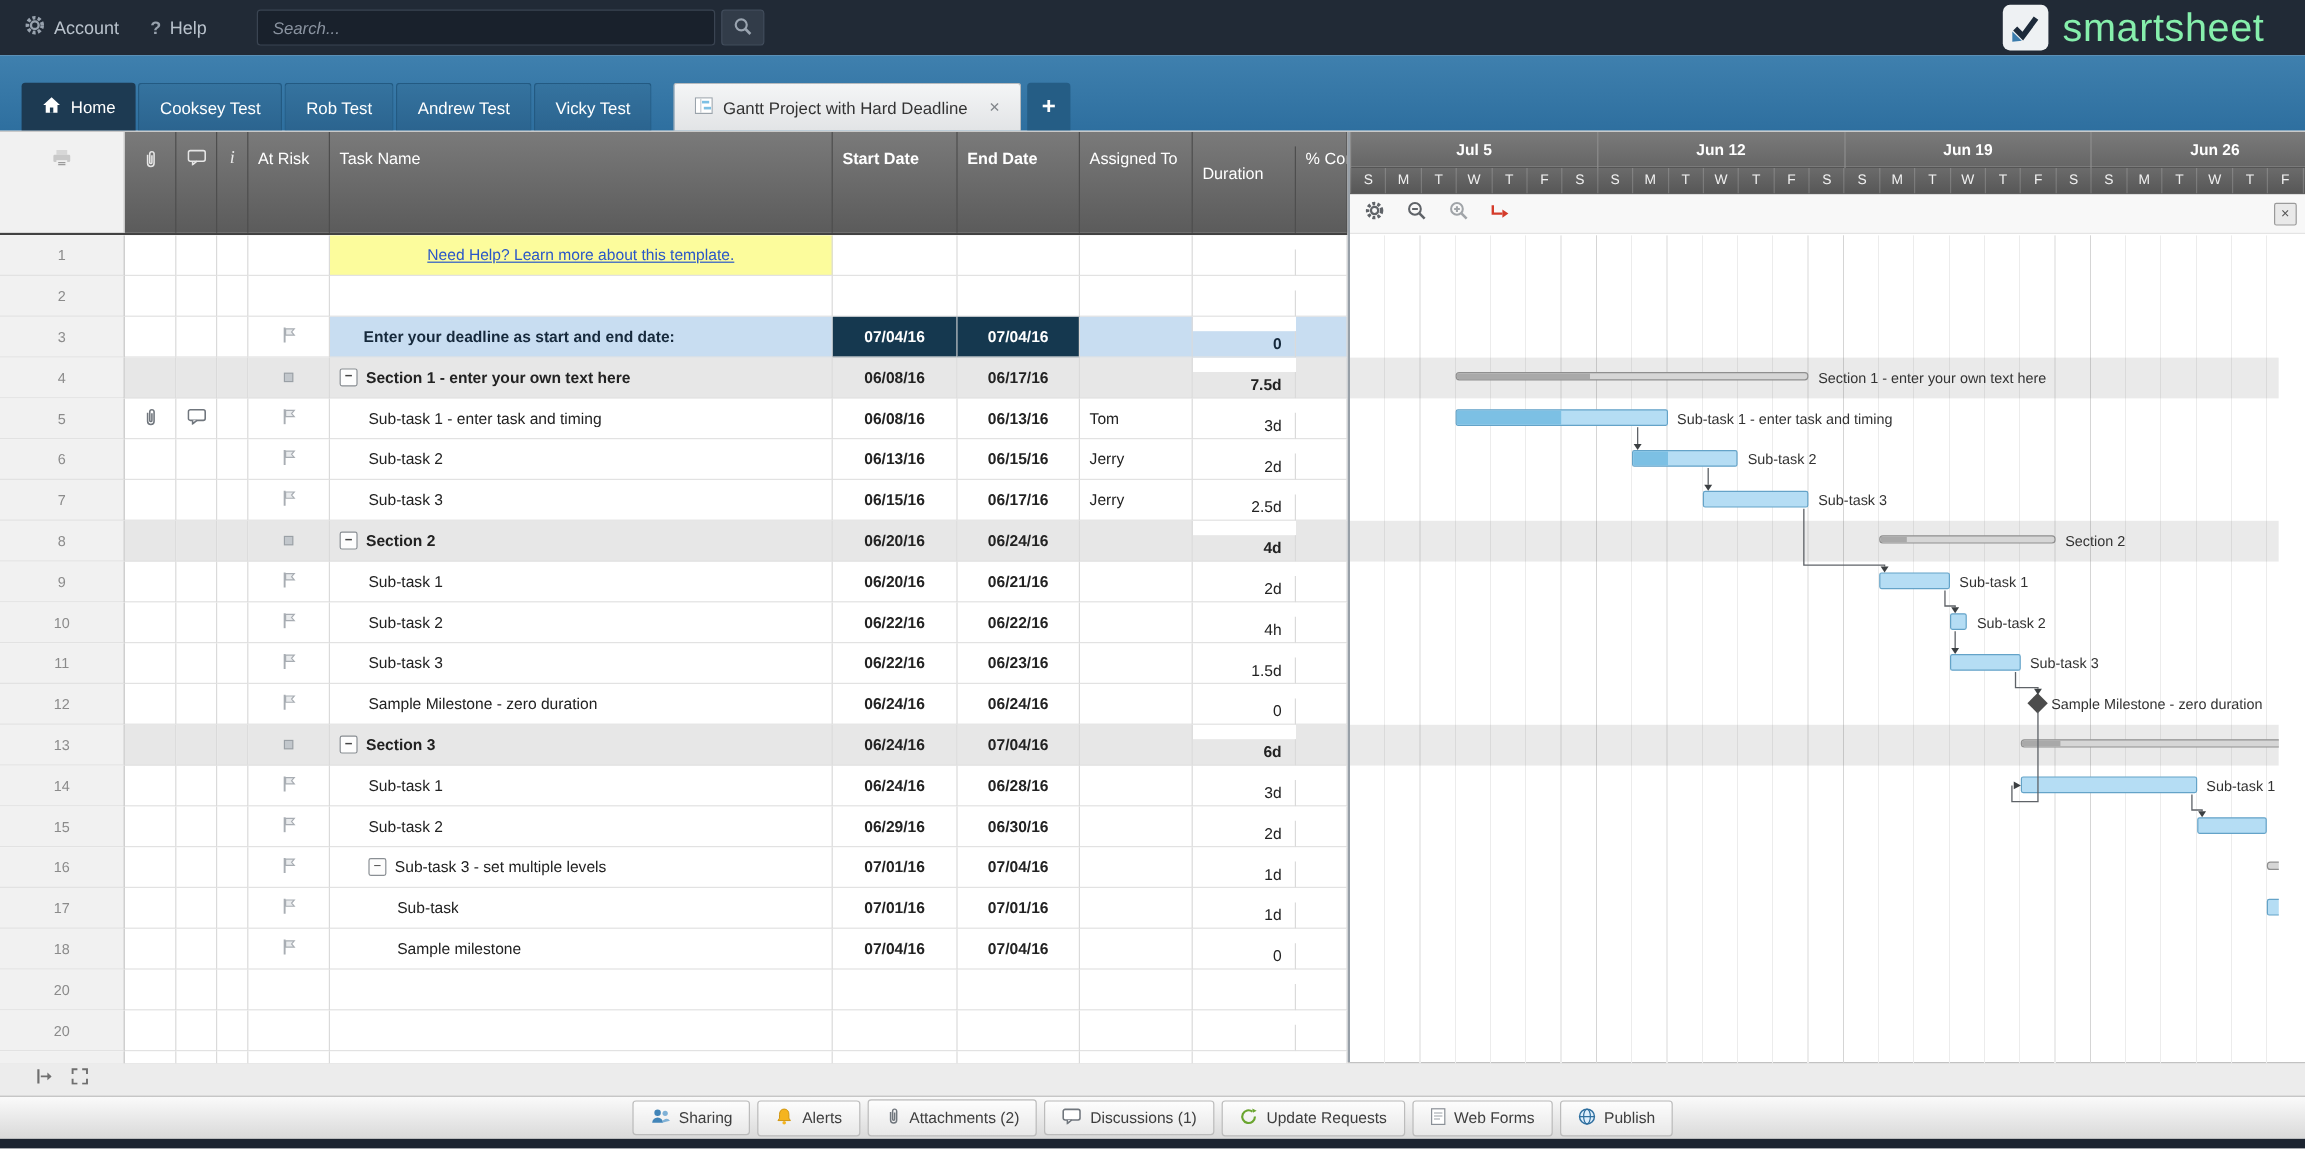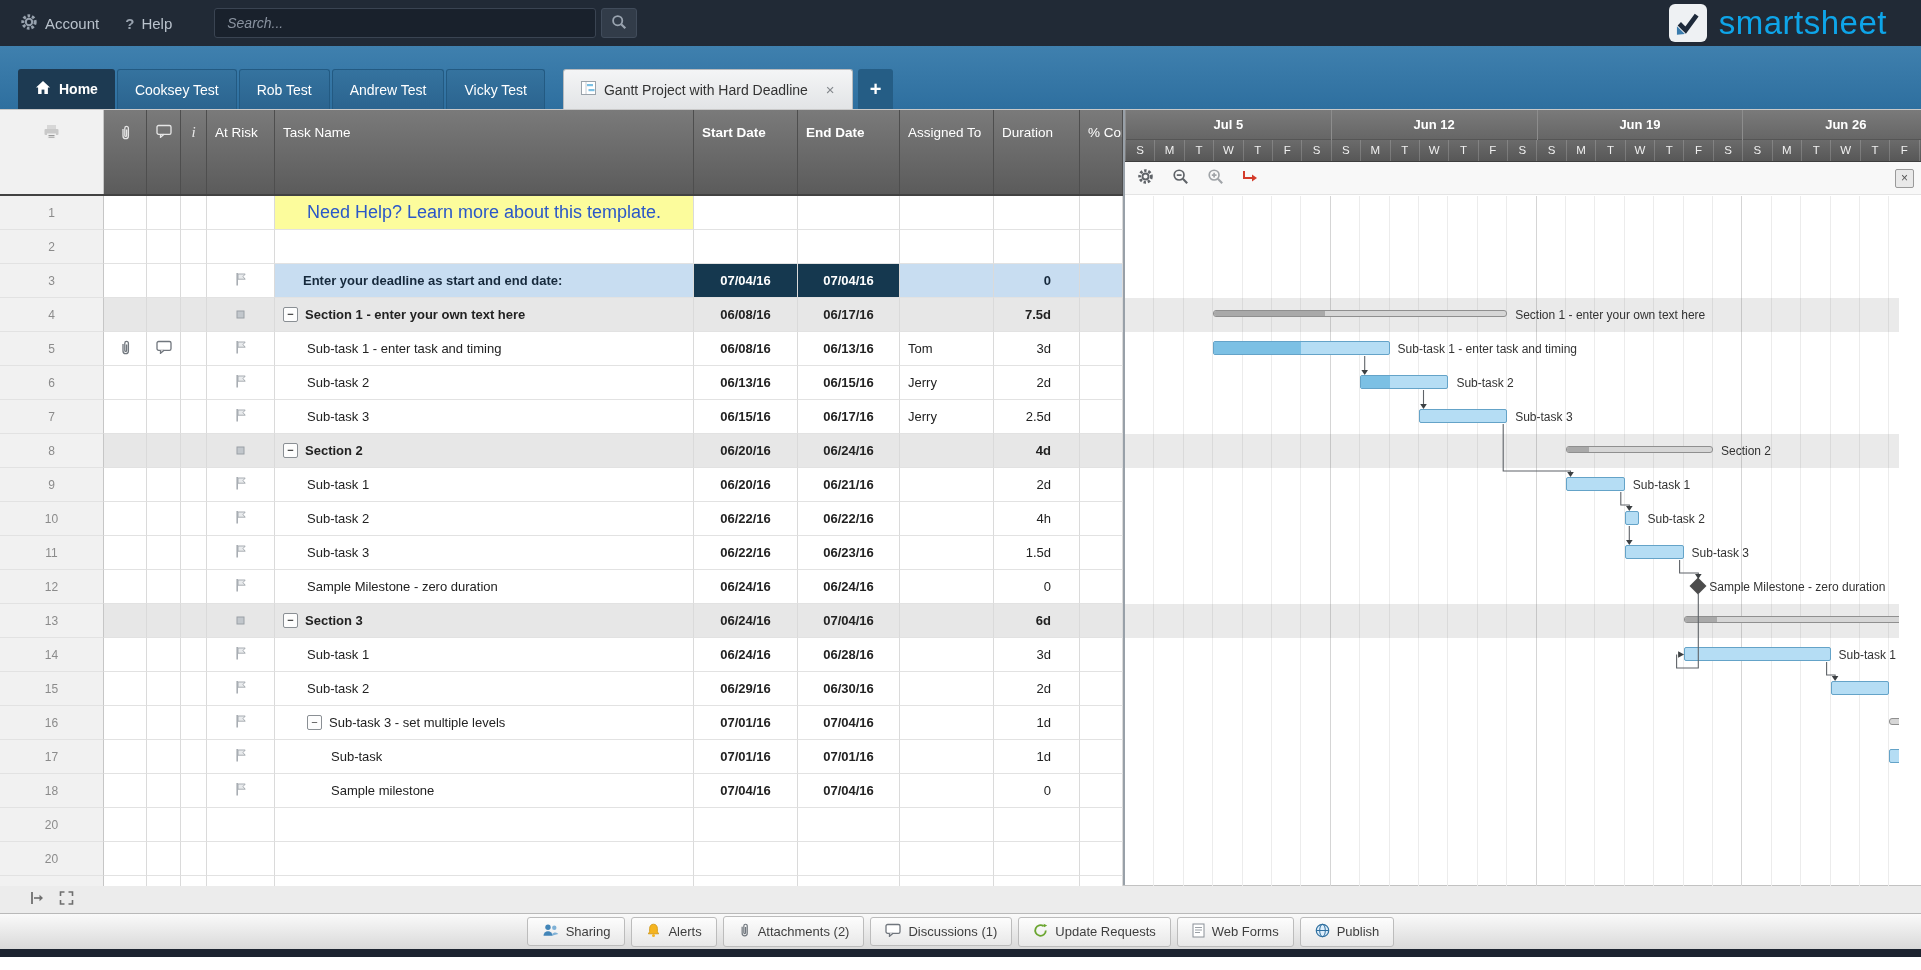--- a/index.html
+++ b/index.html
@@ -8,26 +8,26 @@
 
   
   .topbar{height:46px;background:#212a36;display:flex;align-items:center;padding:0 20px;box-sizing:border-box;}
   .tb-item{display:flex;align-items:center;gap:7px;color:#b9c2cc;font-size:15px;margin-right:26px;cursor:default;}
   .tb-q{color:#98a2ae;font-weight:bold;font-size:15px;}
   .search{width:382px;height:30px;background:#19212c;border:1px solid #3a4452;border-radius:3px;color:#cfd5db;font-style:italic;font-size:14px;padding:0 12px;outline:none;margin-left:16px;box-sizing:border-box;}
   .search::placeholder{color:#8a93a0;font-style:italic;}
   .searchbtn{width:36px;height:30px;margin-left:5px;background:#323c49;border:1px solid #414c5b;border-radius:3px;display:flex;align-items:center;justify-content:center;}
   .brand{margin-left:auto;display:flex;align-items:center;gap:12px;margin-right:14px;}
   .brandmark{width:38px;height:38px;background:#eef1f3;border-radius:6px;display:flex;align-items:center;justify-content:center;}
-  .brandtext{font-size:33px;color:#0ea5e9;letter-spacing:.5px;}
+  .brandtext{font-size:33px;color:#86efac;letter-spacing:.5px;}
 
   
   .tabbar{height:63px;background:linear-gradient(#3f80ae,#2e6f9f);display:flex;align-items:flex-end;padding-left:18px;box-sizing:border-box;}
   .tab{height:40px;display:flex;align-items:center;gap:8px;padding:0 17px;color:#fff;font-size:14px;border-radius:3px 3px 0 0;margin-right:2px;box-sizing:border-box;white-space:nowrap;}
-  .tab-home{background:#1d3a52;font-weight:bold;}
+  .tab-home{background:#1d3a52;font-weight:normal;}
   .tab-sheet{background:linear-gradient(#35739f,#2b648f);border:1px solid #235a82;border-bottom:none;}
   .tab-active{background:linear-gradient(#f4f5f6,#e2e4e6);color:#333;margin-left:16px;border:1px solid #b7babd;border-bottom:none;}
   .tab-add{background:#255d85;font-size:20px;font-weight:bold;padding:0 12px;margin-left:3px;}
   .tclose{color:#83878c;font-size:15px;margin-left:10px;}
 
   
   .sheet{display:flex;height:776px;position:relative;background:#fff;border-top:1px solid #c9c9c9;box-sizing:border-box;}
   .grid-pane{width:1123px;flex:none;}
   .gridcols{display:grid;grid-template-columns:104px 43px 34px 26px 68px 419px 104px 102px 94px 86px 43px;}
 
@@ -38,24 +38,24 @@
   .hinfo{font-family:"Liberation Serif","DejaVu Serif",serif;font-style:italic;font-size:15px;color:#e8e8e8;}
 
   .grid-rows{height:690px;overflow:hidden;background:#fff;}
   .grid-row{height:34px;box-sizing:border-box;}
   .cell{display:flex;align-items:center;border-right:1px solid #dadada;border-bottom:1px solid #e2e2e2;font-size:13px;color:#222;box-sizing:border-box;overflow:hidden;white-space:nowrap;}
   .c-num{justify-content:center;background:#f1f1f1;color:#8b8b8b;border-right:1px solid #c6c6c6;font-size:12px;}
   .c-clip,.c-com,.c-info,.c-risk{justify-content:center;}
   .c-task{padding-left:8px;}
   .c-start,.c-end{justify-content:center;font-weight:bold;}
   .c-who{padding-left:8px;}
-  .c-dur{justify-content:flex-end;padding-right:28px;}
+  .c-dur{justify-content:flex-end;padding-right:11px;margin-top:12px;}
   .grid-row.section .cell:not(.c-num){background:#e7e7e7;font-weight:bold;}
   .grid-row.help .c-task{background:#fcfc9c;justify-content:center;padding-left:0;}
-  .helplink{color:#2a57c8;font-size:18px;}
+  .helplink{color:#2a57c8;text-decoration:underline;font-size:13px;}
   .grid-row.deadline .c-task,.grid-row.deadline .c-who,.grid-row.deadline .c-dur,.grid-row.deadline .c-pct{background:#c8ddf1;font-weight:bold;color:#16293c;}
   .darkcell{background:#15384f !important;color:#fff !important;font-weight:bold;justify-content:center;}
   .minusbox{width:13px;height:13px;border:1px solid #8a8f94;background:#fdfdfd;color:#444;font-size:11px;line-height:11px;display:inline-flex;align-items:center;justify-content:center;margin-right:7px;border-radius:2px;flex:none;}
   .tasktext{overflow:hidden;text-overflow:ellipsis;}
 
   
   .gantt-pane{flex:1;position:relative;border-left:2px solid #98a0a8;box-sizing:border-box;background:#fff;}
   .gantt-header{height:86px;overflow:hidden;position:relative;}
   .gweeks{height:30px;background:linear-gradient(#7a7a7a,#666);position:relative;color:#fff;border-bottom:1px solid #555;box-sizing:border-box;}
   .gweek{position:absolute;top:0;height:30px;line-height:30px;text-align:center;font-size:13px;font-weight:bold;border-left:1px solid #8d8d8d;box-sizing:border-box;}

